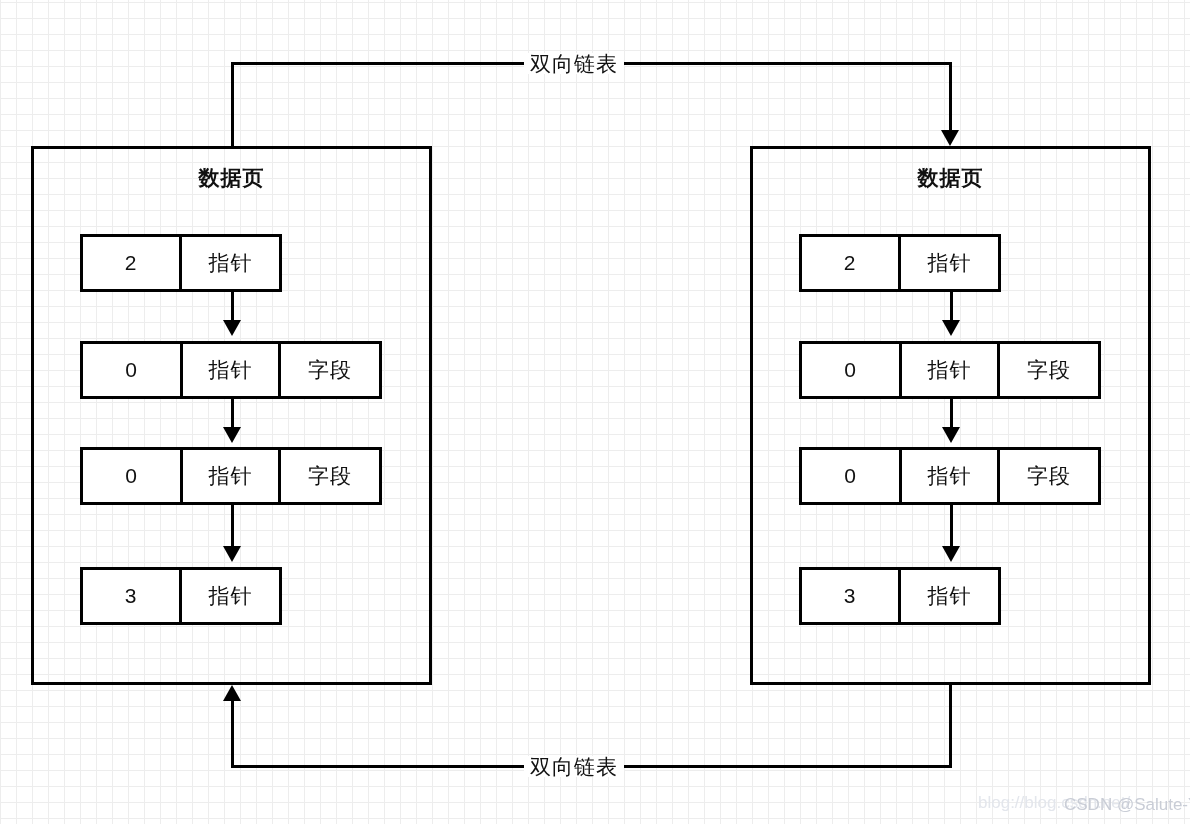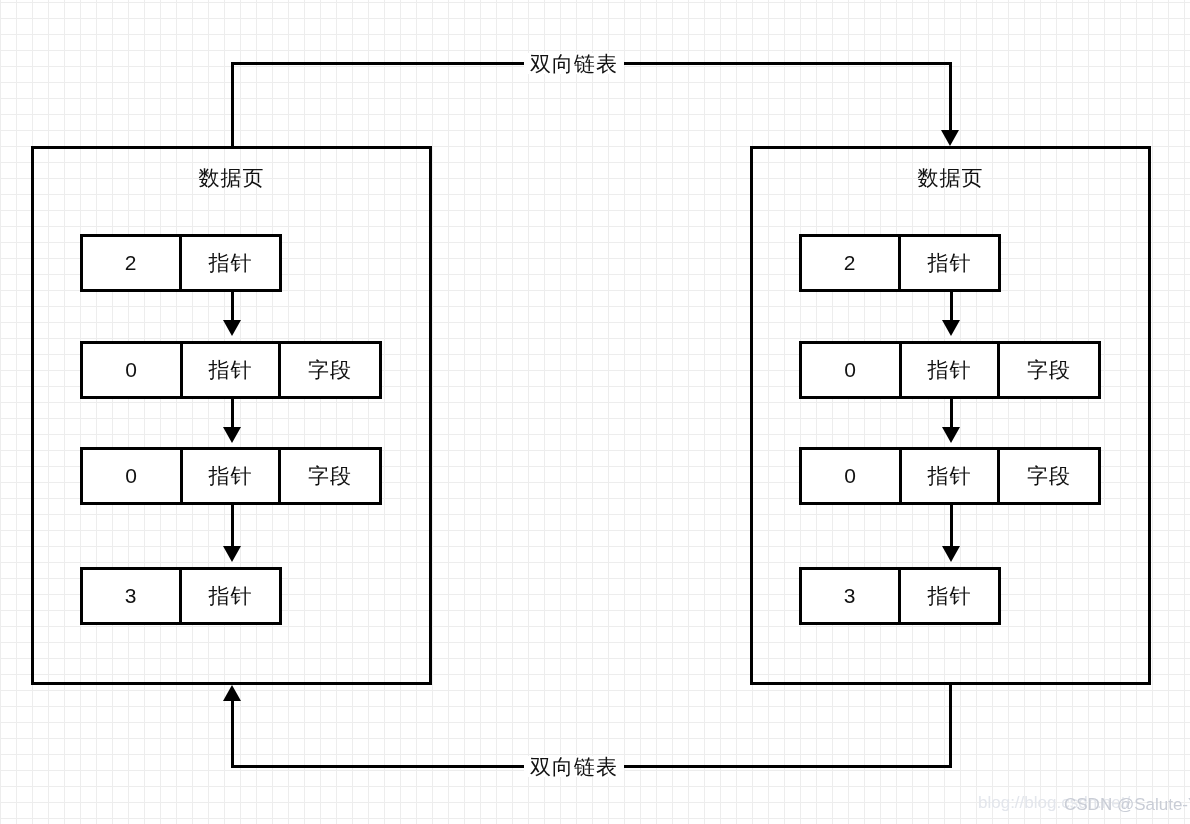--- a/index.html
+++ b/index.html
@@ -21,20 +21,21 @@
     background-position: 0px 2px, 0px 2px, 0px 2px, 0px 2px;
     overflow: hidden;
     font-family: "Liberation Sans", "DejaVu Sans", sans-serif;
   }
 
   .page-box {
     position: absolute;
     border: 3px solid #000000;
     box-sizing: border-box;
     background: transparent;
+    font-weight: bold;
   }
   .page-title {
     position: absolute;
     top: 18px;
     left: 0;
     right: 0;
     text-align: center;
     font-size: 21px;
     color: #111111;
     letter-spacing: 1px;

